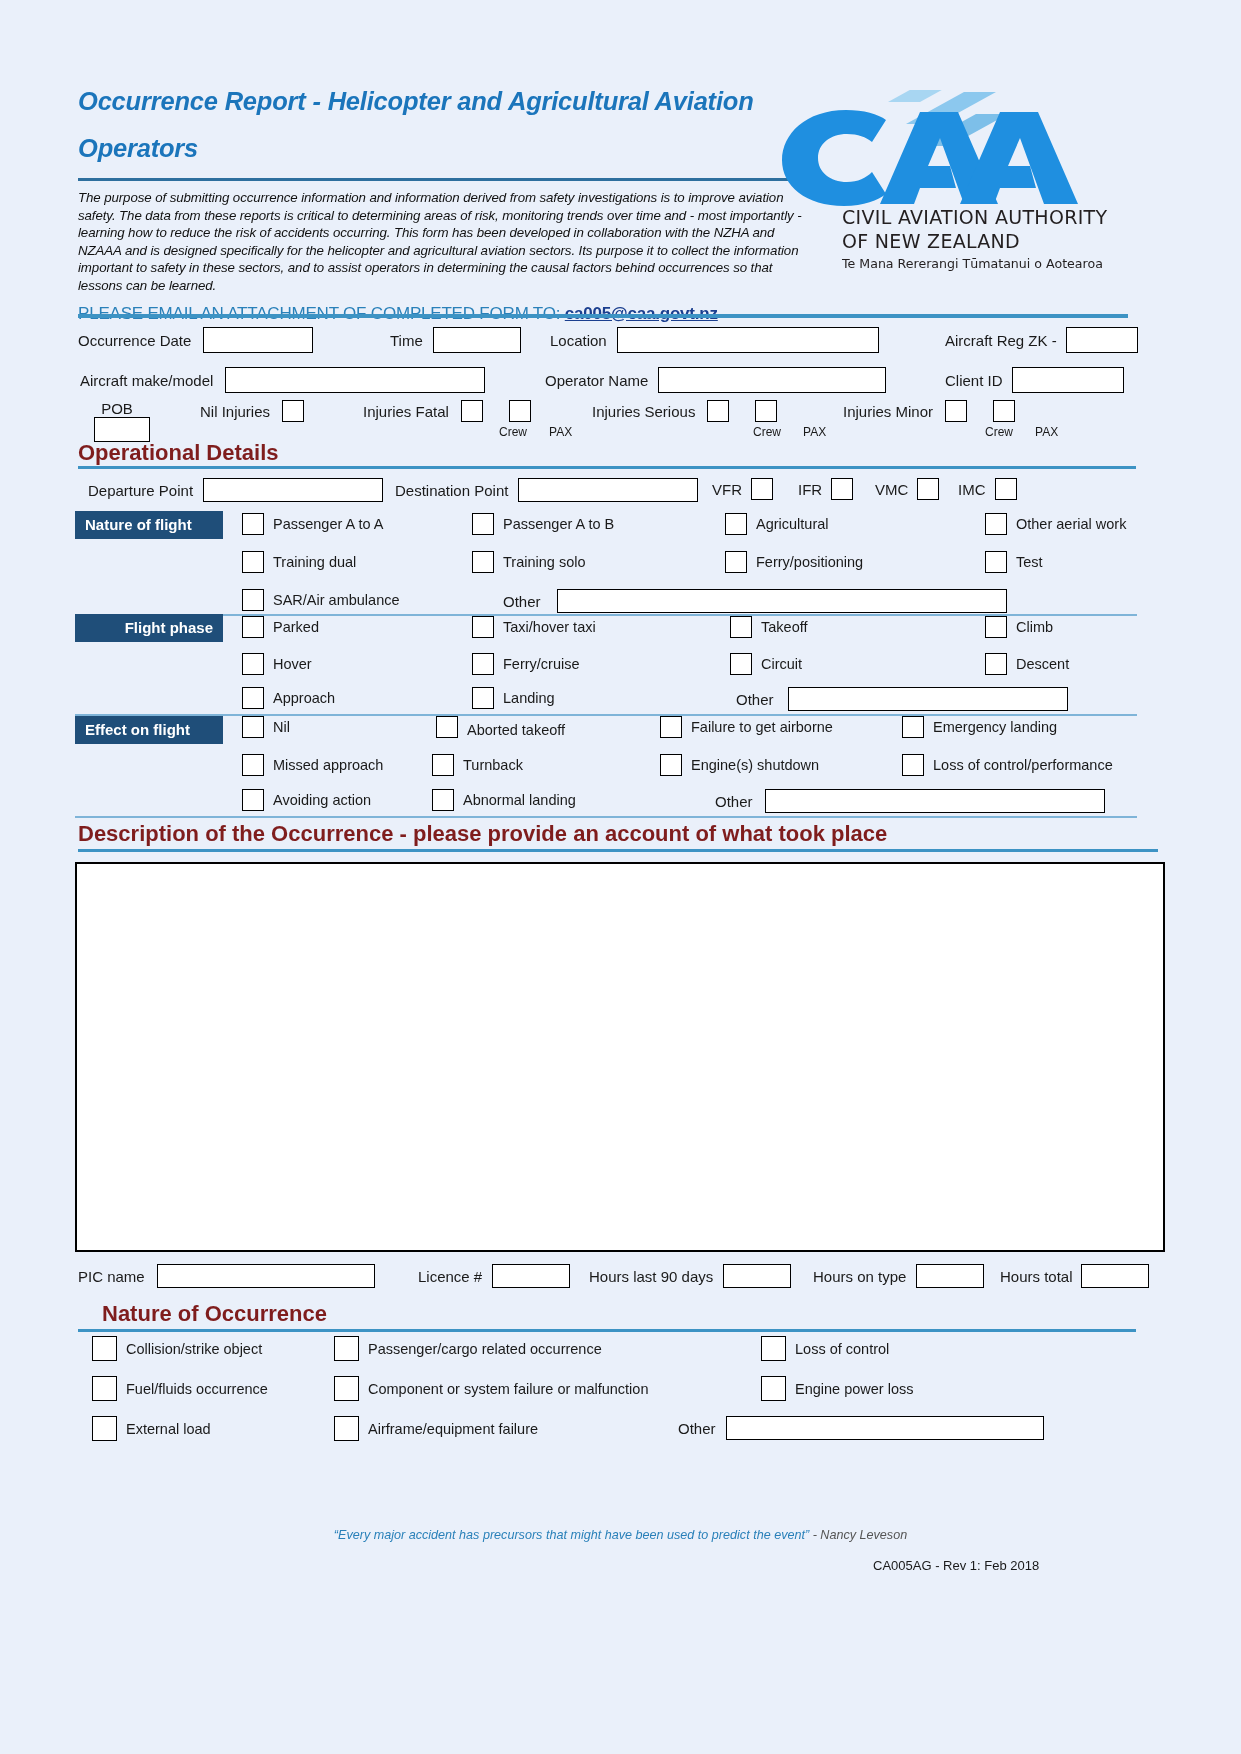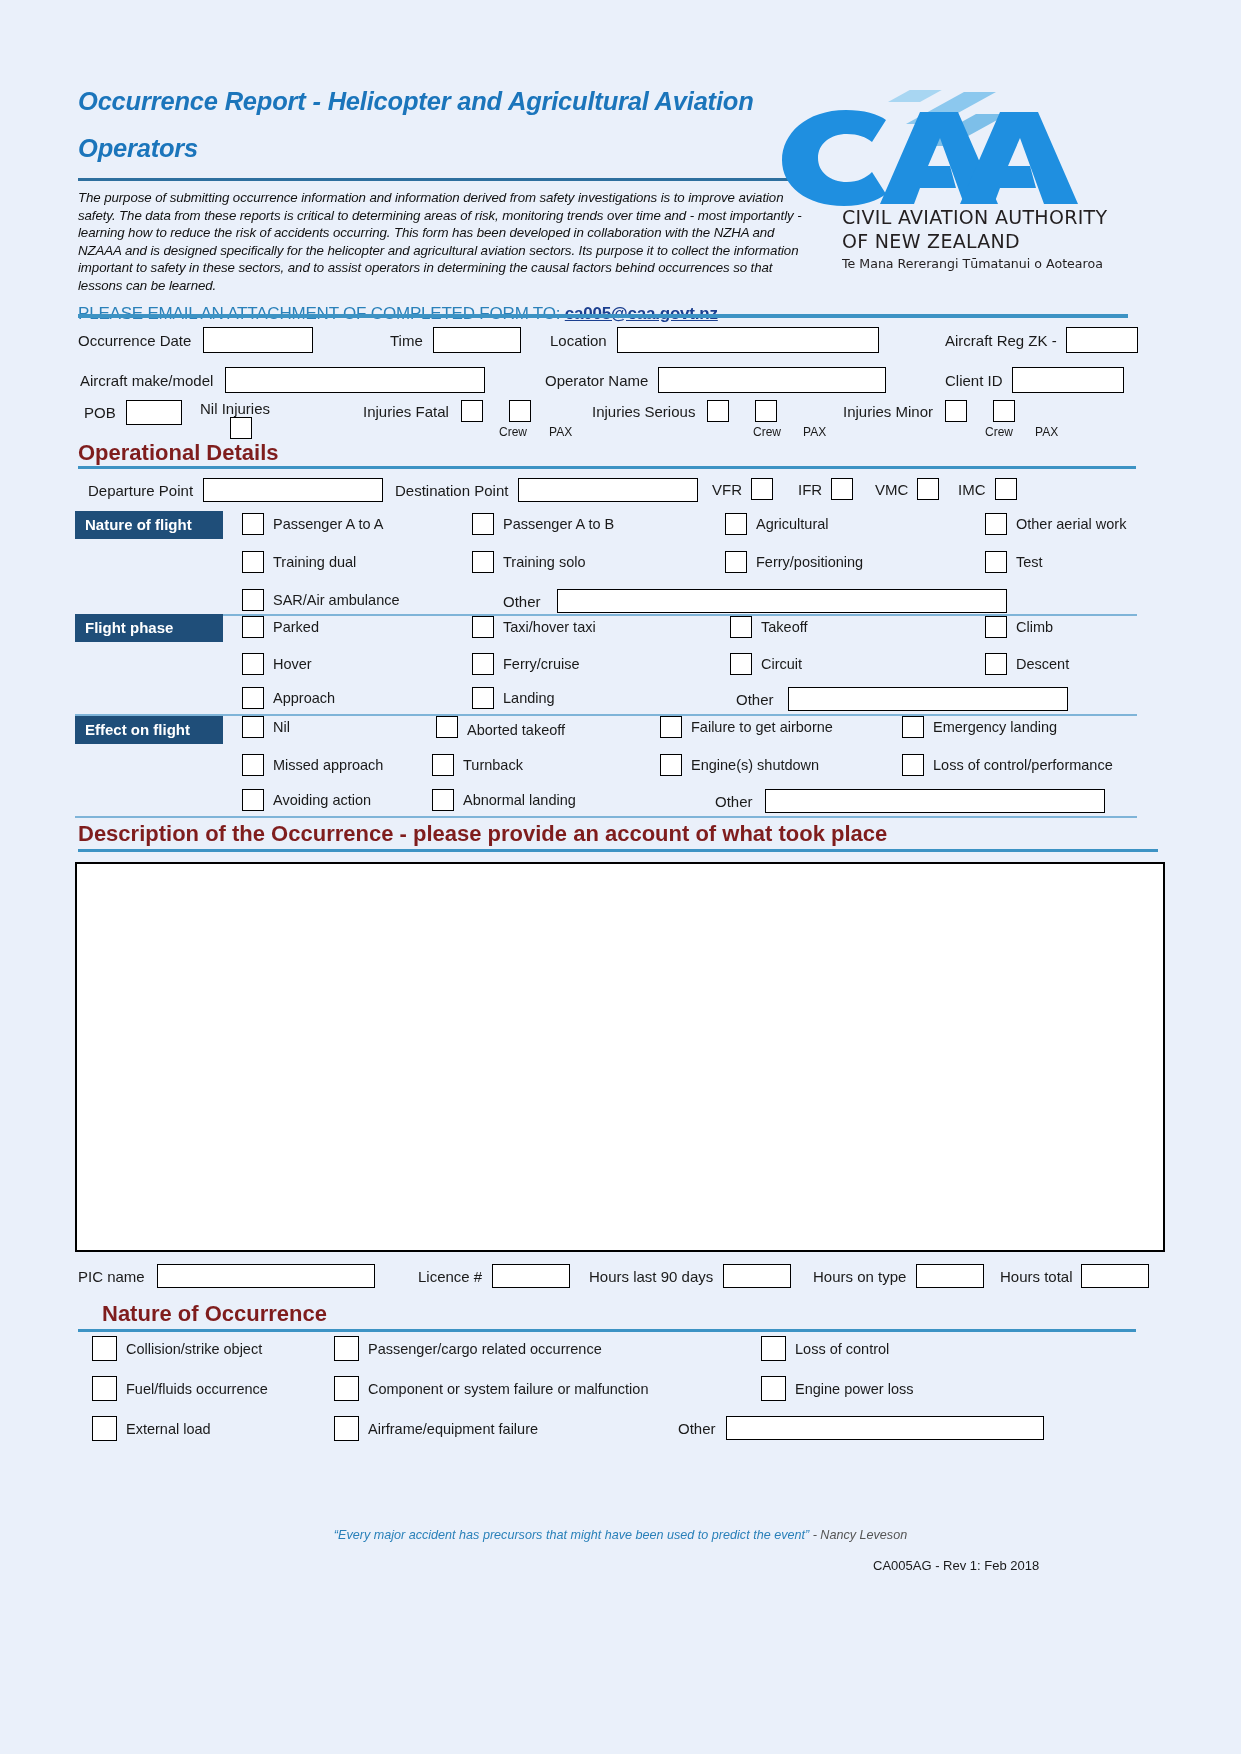--- a/index.html
+++ b/index.html
@@ -160,25 +160,25 @@
   </div>
   <div class="row" style="left:80px; top:367px;">
     <span class="lbl">Aircraft make/model</span>
     <span class="box" style="width:260px;height:26px;margin-left:12px;"></span>
   </div>
   <div class="row" style="left:945px; top:367px;">
     <span class="lbl">Client ID</span>
     <span class="box" style="width:112px;height:26px;margin-left:9px;"></span>
   </div>
 
-  <div class="row" style="left:84px; top:400px;">
+  <div class="row" style="left:84px; top:400px;flex-direction:column;">
     <span class="lbl">POB</span>
     <span class="box" style="width:56px;height:25px;margin-left:10px;"></span>
   </div>
-  <div class="row" style="left:200px; top:400px;flex-direction:column;">
+  <div class="row" style="left:200px; top:400px;">
     <span class="lbl">Nil Injuries</span>
     <span class="cb" style="margin-left:12px;"></span>
   </div>
 
   <div class="row" style="left:363px; top:400px;">
     <span class="lbl">Injuries Fatal</span>
     <span class="cb" style="margin-left:12px;"></span>
     <span class="cb" style="margin-left:26px;"></span>
   </div>
   <div class="row" style="left:499px; top:425px;">
@@ -275,21 +275,21 @@
     <span class="cb"></span>
     <span class="lbl">SAR/Air ambulance</span>
   </div>
   <div class="row" style="left:503px; top:589px;">
     <span class="lbl">Other</span>
     <span class="box" style="width:450px;height:24px;margin-left:16px;"></span>
   </div>
 
   <div class="thin-rule" style="left:75px; top:614px; width:1062px;"></div>
 
-  <div class="tag" style="left:75px; top:614px; width:148px;">Flight phase</div>
+  <div class="tag" style="left:75px; top:614px; width:148px;text-align:right;">Flight phase</div>
 
   <div class="opt" style="left:242px; top:616px;">
     <span class="cb"></span>
     <span class="lbl">Parked</span>
   </div>
   <div class="opt" style="left:472px; top:616px;">
     <span class="cb"></span>
     <span class="lbl">Taxi/hover taxi</span>
   </div>
   <div class="opt" style="left:730px; top:616px;">

